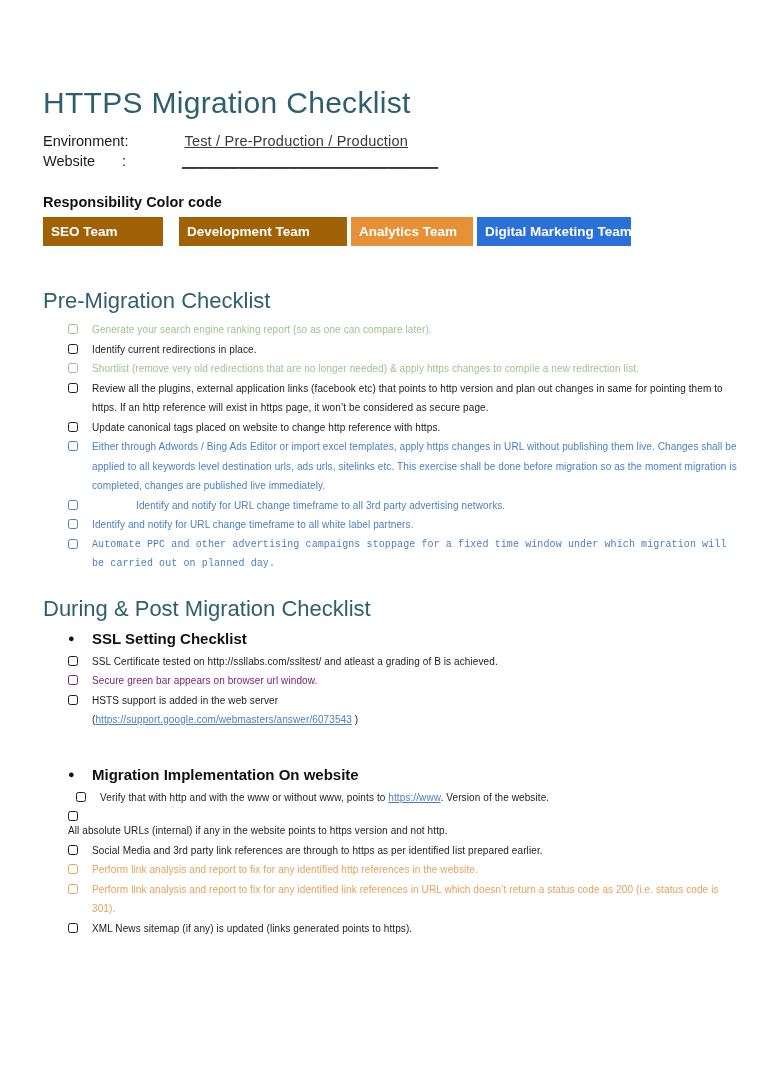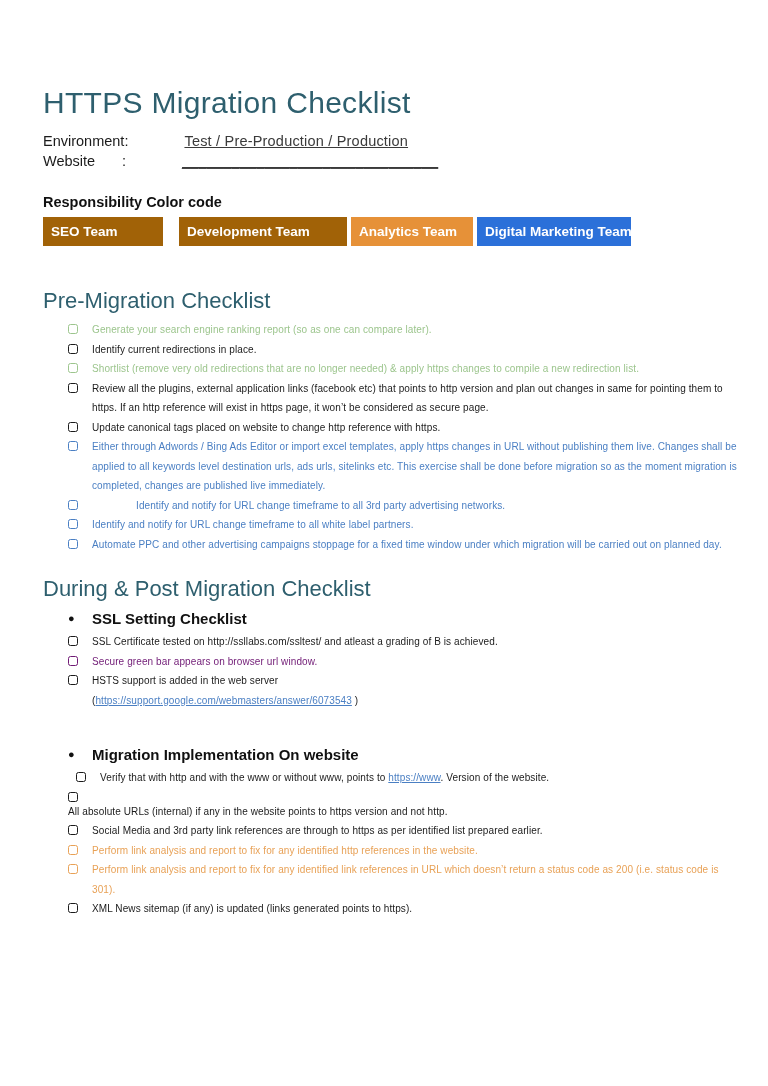--- a/index.html
+++ b/index.html
@@ -158,21 +158,21 @@
                 <span class="checkbox"></span>
               </span>
               <span class="item-text"><span>Identify and notify for URL change timeframe to all 3rd party advertising networks.</span></span>
             </div>
             <div class="item" style="color: rgb(74, 127, 195);">
               <span class="marker-cell">
                 <span class="checkbox"></span>
               </span>
               <span class="item-text"><span>Identify and notify for URL change timeframe to all white label partners.</span></span>
             </div>
-            <div class="item" style="color: rgb(74, 127, 195);">
+            <div class="item" style="color: rgb(74, 127, 195); font-family: Liberation Mono, monospace;">
               <span class="marker-cell">
                 <span class="checkbox"></span>
               </span>
               <span class="item-text"><span>Automate PPC and other advertising campaigns stoppage for a fixed time window under which migration will be carried out on planned day.</span></span>
             </div>
           </div>
         </div>
       </div>
       <div class="section sec-2">
         <h2 class="section-heading">During &amp; Post Migration Checklist</h2>

